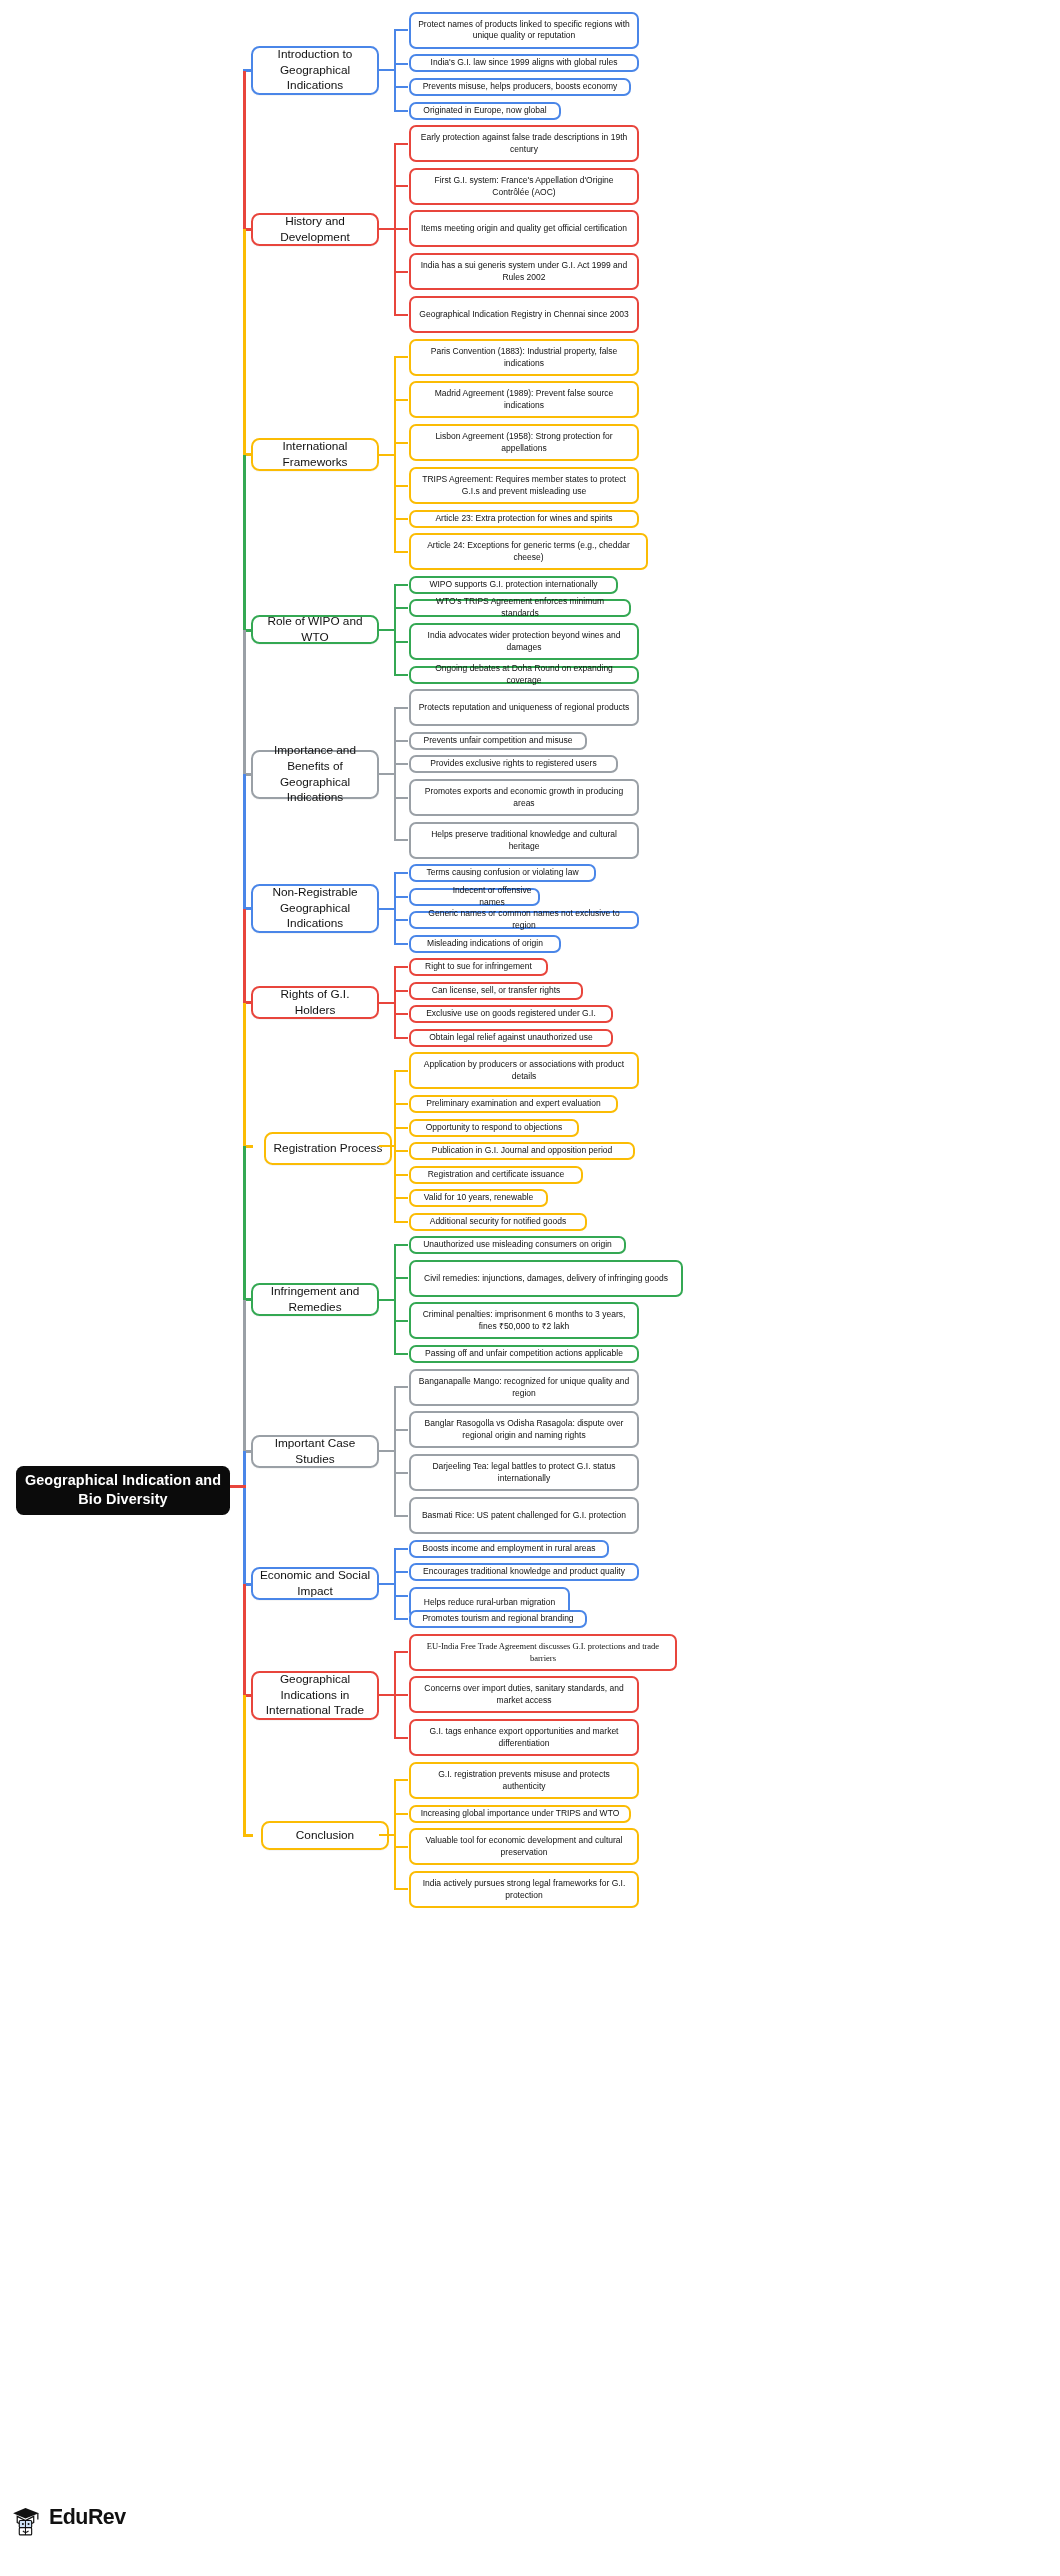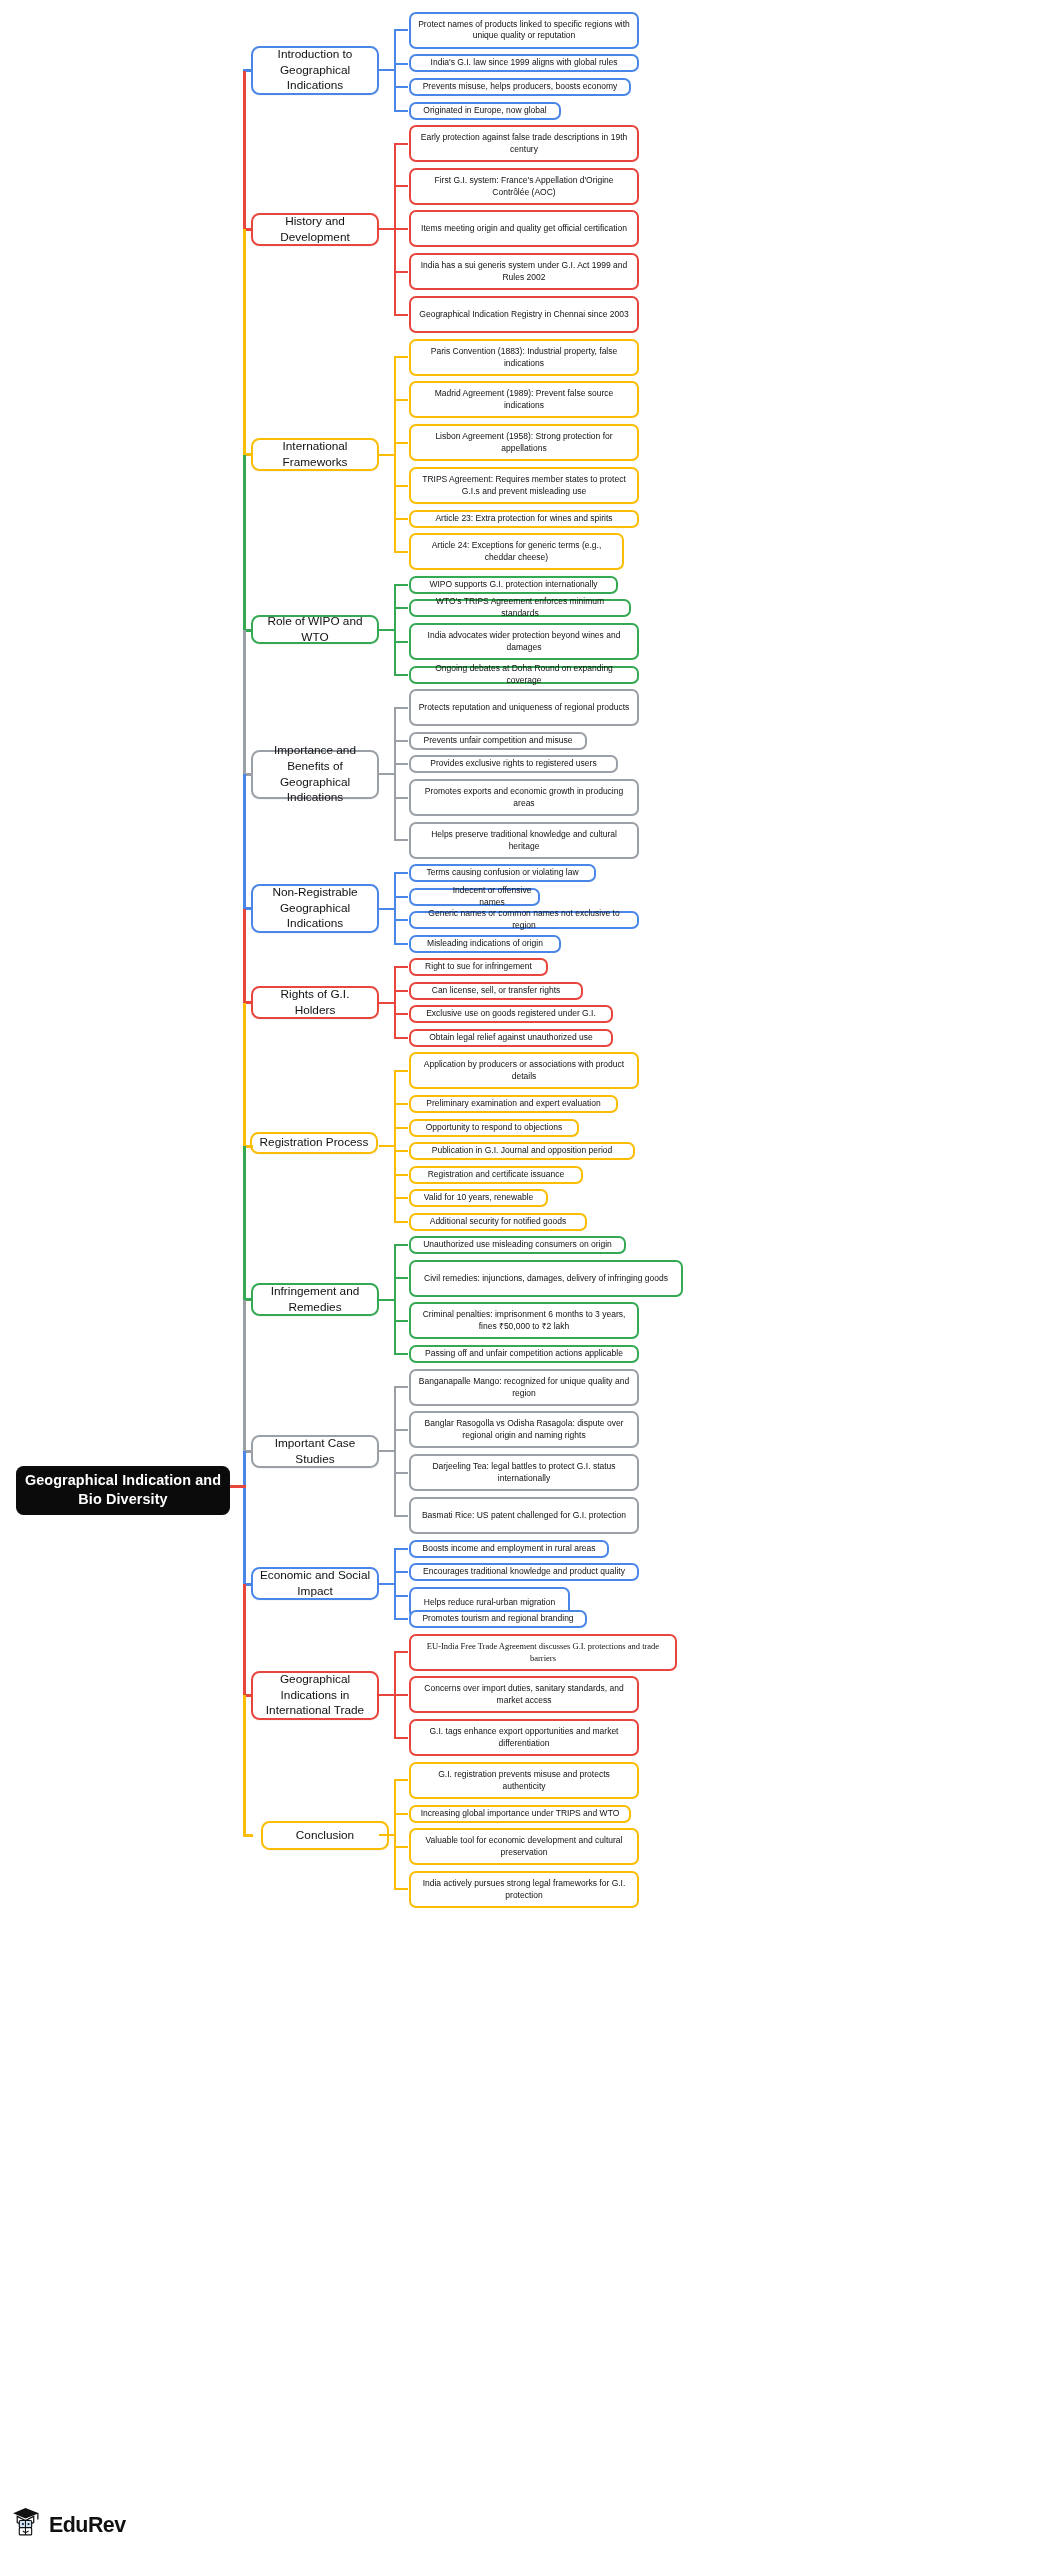--- a/index.html
+++ b/index.html
@@ -80,21 +80,21 @@
   .conn.thin { background: #4a86e8; }
   .conn.v.thin { width: 2.1px; }
   .conn.h.thin { height: 2.1px; }
 
   
   .brand {
     position: absolute;
     left: 9.6px;
     top: 2505px;
     display: flex;
-    align-items: flex-end;
+    align-items: flex-start;
     gap: 6.4px;
   }
   .brand-logo { width: 33px; height: 33px; }
   .brand-name {
     font-size: 21.4px;
     font-weight: bold;
     color: #111111;
     letter-spacing: -0.5px;
   }
 </style>
@@ -164,21 +164,21 @@
       </div>
       <div class="leaf-node" style="left: 409px; top: 424px; width: 230px; height: 37px; border-color: rgb(251, 188, 4);">
         <span>Lisbon Agreement (1958): Strong protection for appellations</span>
       </div>
       <div class="leaf-node" style="left: 409px; top: 467px; width: 230px; height: 37px; border-color: rgb(251, 188, 4);">
         <span>TRIPS Agreement: Requires member states to protect G.I.s and prevent misleading use</span>
       </div>
       <div class="leaf-node" style="left: 409px; top: 510px; width: 230px; height: 18px; border-color: rgb(251, 188, 4);">
         <span>Article 23: Extra protection for wines and spirits</span>
       </div>
-      <div class="leaf-node" style="left: 409px; top: 533px; width: 215px; height: 37px; border-color: rgb(251, 188, 4);">
+      <div class="leaf-node" style="left: 409px; top: 533px; width: 239px; height: 37px; border-color: rgb(251, 188, 4);">
         <span>Article 24: Exceptions for generic terms (e.g., cheddar cheese)</span>
       </div>
       <div class="branch-node" style="left: 251px; top: 438px; width: 128px; height: 33px; border-color: rgb(251, 188, 4);">
         <span>International Frameworks</span>
       </div>
       <div class="conn v thin" style="left: 394px; top: 357px; height: 194px; background: rgb(251, 188, 4);"></div>
       <div class="conn h thin" style="left: 379px; top: 454px; width: 17px; background: rgb(251, 188, 4);"></div>
       <div class="conn h thin" style="left: 394px; top: 356px; width: 14.4px; background: rgb(251, 188, 4);"></div>
       <div class="conn h thin" style="left: 394px; top: 399px; width: 14.4px; background: rgb(251, 188, 4);"></div>
       <div class="conn h thin" style="left: 394px; top: 442px; width: 14.4px; background: rgb(251, 188, 4);"></div>
@@ -292,21 +292,21 @@
       </div>
       <div class="leaf-node" style="left: 409px; top: 1166px; width: 174px; height: 18px; border-color: rgb(251, 188, 4);">
         <span>Registration and certificate issuance</span>
       </div>
       <div class="leaf-node" style="left: 409px; top: 1189px; width: 139px; height: 18px; border-color: rgb(251, 188, 4);">
         <span>Valid for 10 years, renewable</span>
       </div>
       <div class="leaf-node" style="left: 409px; top: 1213px; width: 178px; height: 18px; border-color: rgb(251, 188, 4);">
         <span>Additional security for notified goods</span>
       </div>
-      <div class="branch-node" style="left: 250px; top: 1132px; width: 128px; height: 22px; border-color: rgb(251, 188, 4);">
+      <div class="branch-node" style="left: 264px; top: 1132px; width: 128px; height: 33px; border-color: rgb(251, 188, 4);">
         <span>Registration Process</span>
       </div>
       <div class="conn v thin" style="left: 394px; top: 1071px; height: 151px; background: rgb(251, 188, 4);"></div>
       <div class="conn h thin" style="left: 379px; top: 1145px; width: 17px; background: rgb(251, 188, 4);"></div>
       <div class="conn h thin" style="left: 394px; top: 1070px; width: 14.4px; background: rgb(251, 188, 4);"></div>
       <div class="conn h thin" style="left: 394px; top: 1103px; width: 14.4px; background: rgb(251, 188, 4);"></div>
       <div class="conn h thin" style="left: 394px; top: 1127px; width: 14.4px; background: rgb(251, 188, 4);"></div>
       <div class="conn h thin" style="left: 394px; top: 1150px; width: 14.4px; background: rgb(251, 188, 4);"></div>
       <div class="conn h thin" style="left: 394px; top: 1174px; width: 14.4px; background: rgb(251, 188, 4);"></div>
       <div class="conn h thin" style="left: 394px; top: 1197px; width: 14.4px; background: rgb(251, 188, 4);"></div>

